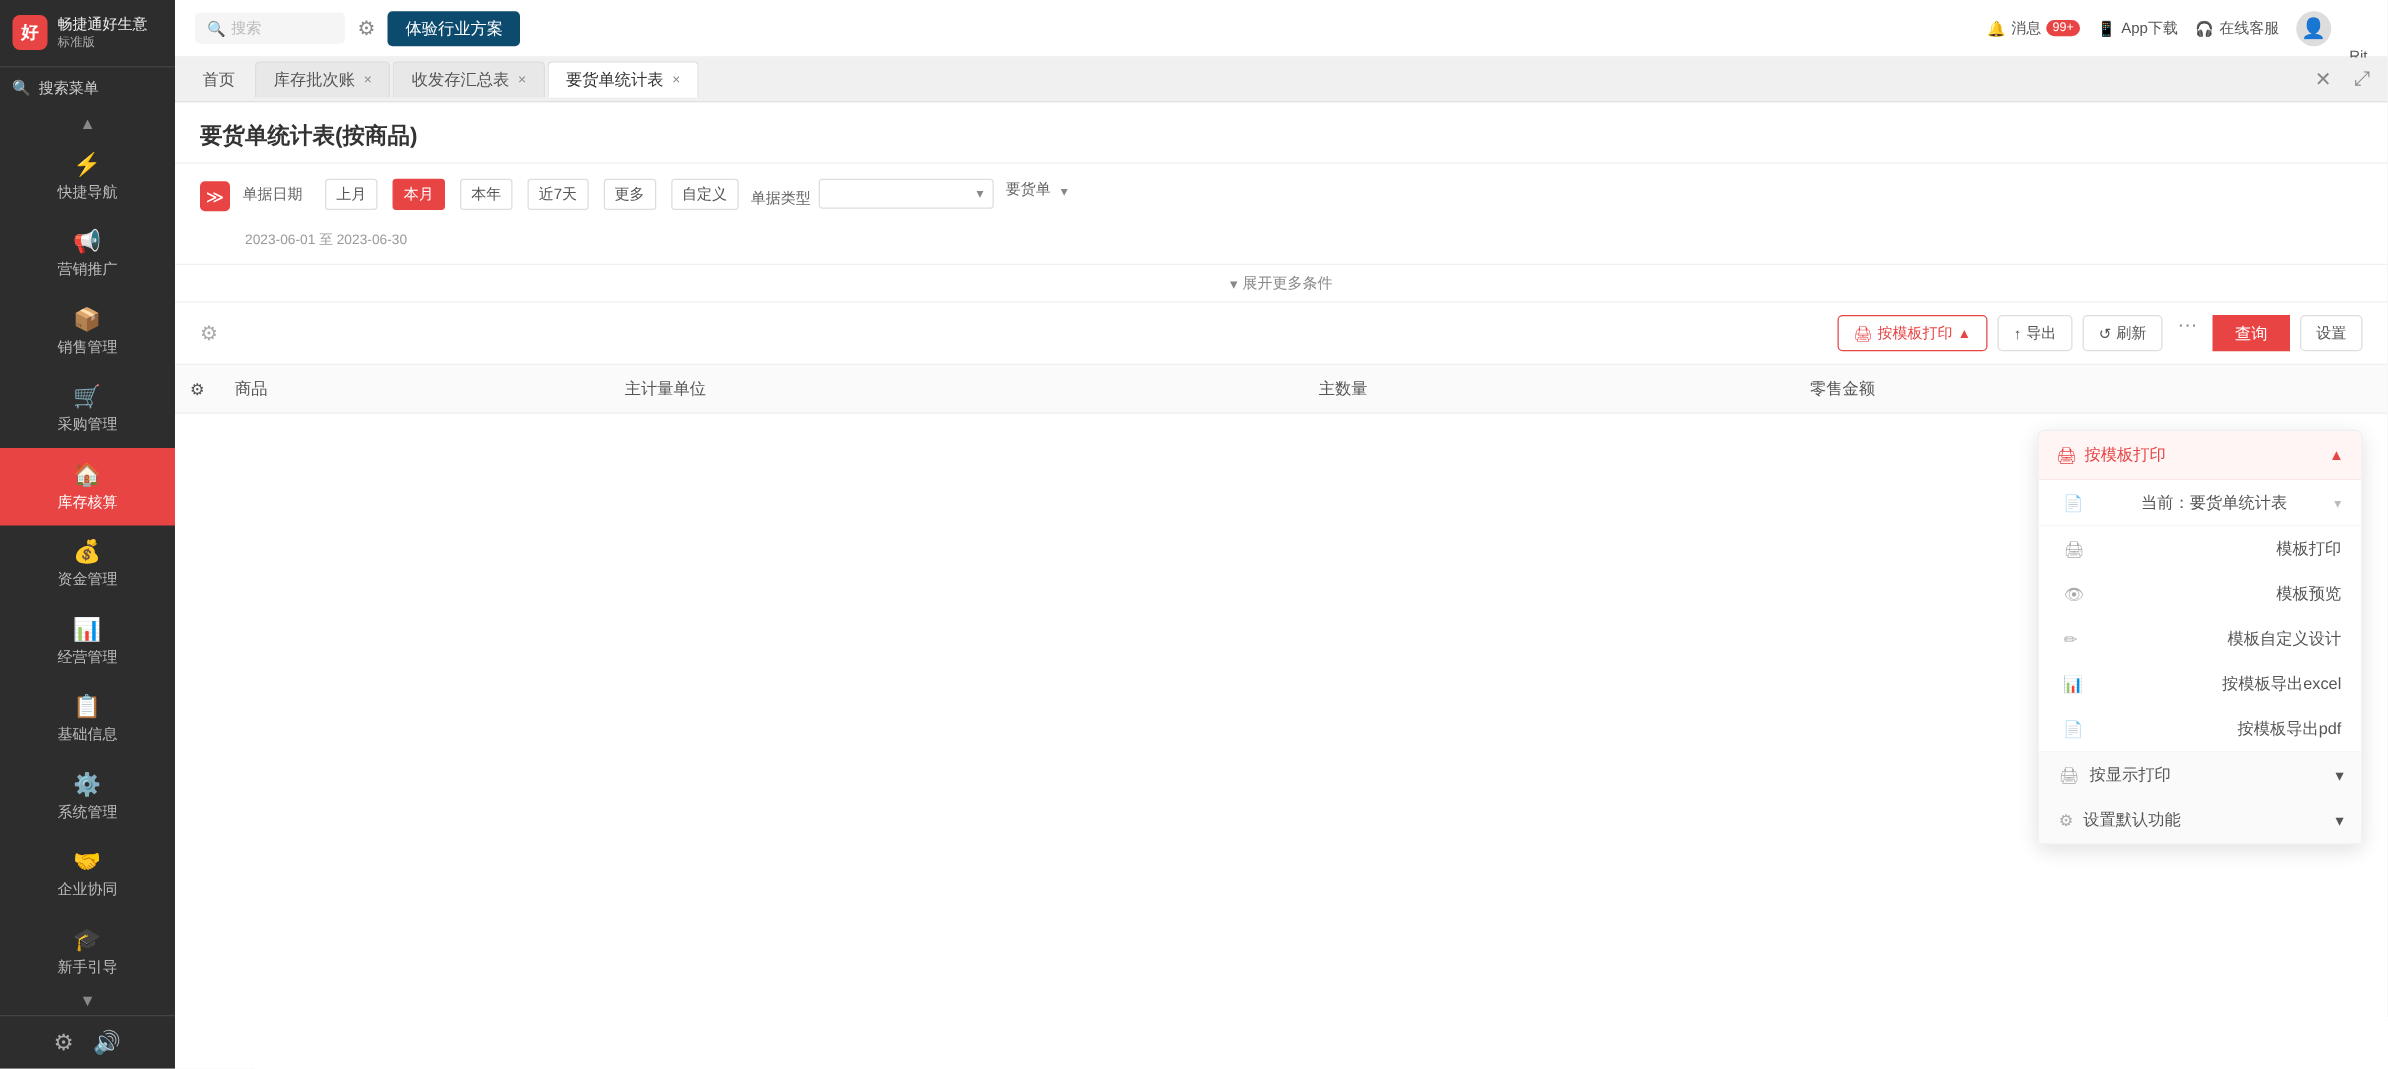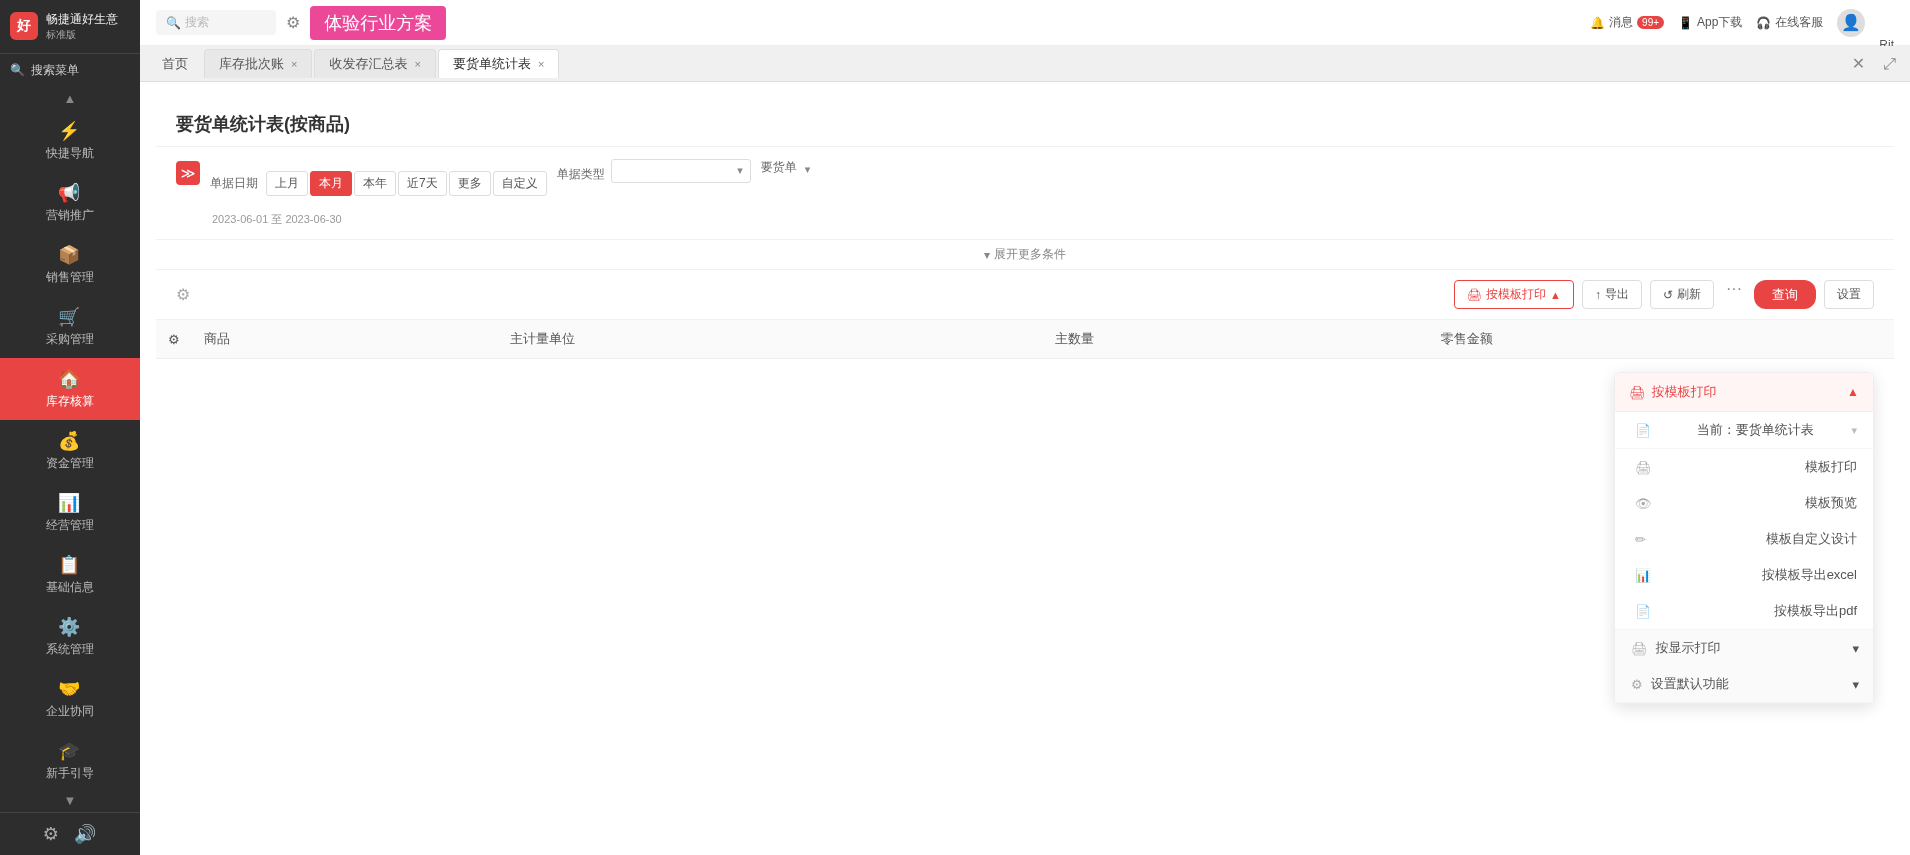--- a/index.html
+++ b/index.html
@@ -68,22 +68,22 @@
       display: flex; align-items: center;
       padding: 0 16px; height: 46px; gap: 10px;
     }
     .topbar-search {
       display: flex; align-items: center; gap: 4px;
       background: #f5f5f5; border-radius: 4px;
       padding: 4px 10px; font-size: 12px; color: #999; min-width: 120px;
     }
     .topbar-gear { font-size: 16px; color: #888; cursor: pointer; }
     .topbar-trial-btn {
-      background: #ec4899; color: white; border: none; border-radius: 4px;
-      padding: 5px 14px; font-size: 18px; cursor: pointer;
+      background: #0c4a6e; color: white; border: none; border-radius: 4px;
+      padding: 5px 14px; font-size: 13px; cursor: pointer;
     }
     .topbar-spacer { flex: 1; }
     .topbar-right { display: flex; align-items: center; gap: 14px; }
     .topbar-badge-item { display: flex; align-items: center; gap: 4px; font-size: 12px; color: #555; cursor: pointer; position: relative; }
     .badge { background: #e84444; color: white; border-radius: 10px; font-size: 10px; padding: 1px 5px; min-width: 18px; text-align: center; }
     .topbar-avatar { width: 28px; height: 28px; border-radius: 50%; background: #ccc; }
     .topbar-username { font-size: 12px; color: #555; margin-top: 44px; }
 
     
     .tabs {
@@ -102,42 +102,42 @@
     .tab-close { font-size: 11px; color: #888; margin-left: 2px; cursor: pointer; }
     .tab-first { background: transparent; border: none; color: #555; }
 
     
     .tab-actions {
       margin-left: auto; display: flex; align-items: center; gap: 6px;
     }
     .tab-action-btn { font-size: 16px; color: #888; cursor: pointer; padding: 2px 6px; }
 
     
-    .page-content { flex: 1; overflow-y: auto; background: #fff; padding: 16px; position: relative; }
+    .page-content { flex: 1; overflow-y: auto; background: #fff; padding: 0; position: relative; }
 
     
     .page-header {
       padding: 14px 20px 10px;
       font-size: 18px; font-weight: 600; color: #333;
       border-bottom: 1px solid #f0f0f0;
     }
 
     
     .filter-bar {
       display: flex; align-items: flex-start; gap: 10px;
       padding: 12px 20px; border-bottom: 1px solid #f0f0f0; flex-wrap: wrap;
     }
     .filter-expand-btn {
       background: #e84444; color: white; border: none; border-radius: 4px;
       width: 24px; height: 24px; cursor: pointer; display: flex; align-items: center; justify-content: center;
       font-size: 14px; margin-top: 2px;
     }
     .filter-group { display: flex; flex-direction: column; gap: 4px; }
     .filter-label { font-size: 12px; color: #666; }
-    .date-options { display: flex; align-items: center; gap: 2px; margin-top: 12px; }
+    .date-options { display: flex; align-items: center; gap: 12px; }
     .date-btn {
       padding: 3px 8px; font-size: 12px; border-radius: 3px;
       border: 1px solid #ddd; background: #fff; cursor: pointer; color: #555;
     }
     .date-btn.active { background: #e84444; color: white; border-color: #e84444; }
     .date-range { font-size: 11px; color: #999; margin-top: 12px; padding-left: 2px; }
 
     .filter-select-wrap {
       display: flex; align-items: flex-end; gap: 6px;
     }
@@ -171,21 +171,21 @@
       display: flex; align-items: center; gap: 4px;
       border: 1px solid #ddd; color: #555; border-radius: 4px;
       padding: 5px 12px; font-size: 12px; cursor: pointer; background: #fff;
     }
     .btn-refresh {
       display: flex; align-items: center; gap: 4px;
       border: 1px solid #ddd; color: #555; border-radius: 4px;
       padding: 5px 12px; font-size: 12px; cursor: pointer; background: #fff;
     }
     .btn-query {
-      background: #e84444; color: white; border: none; border-radius: 12px;
+      background: #e84444; color: white; border: none; border-radius: 0;
       padding: 5px 18px; font-size: 13px; cursor: pointer;
     }
     .btn-settings {
       border: 1px solid #ddd; color: #555; border-radius: 4px;
       padding: 5px 12px; font-size: 12px; cursor: pointer; background: #fff;
     }
     .btn-more { font-size: 16px; color: #888; cursor: pointer; padding: 0 4px; }
 
     
     .data-table { width: 100%; border-collapse: collapse; }

